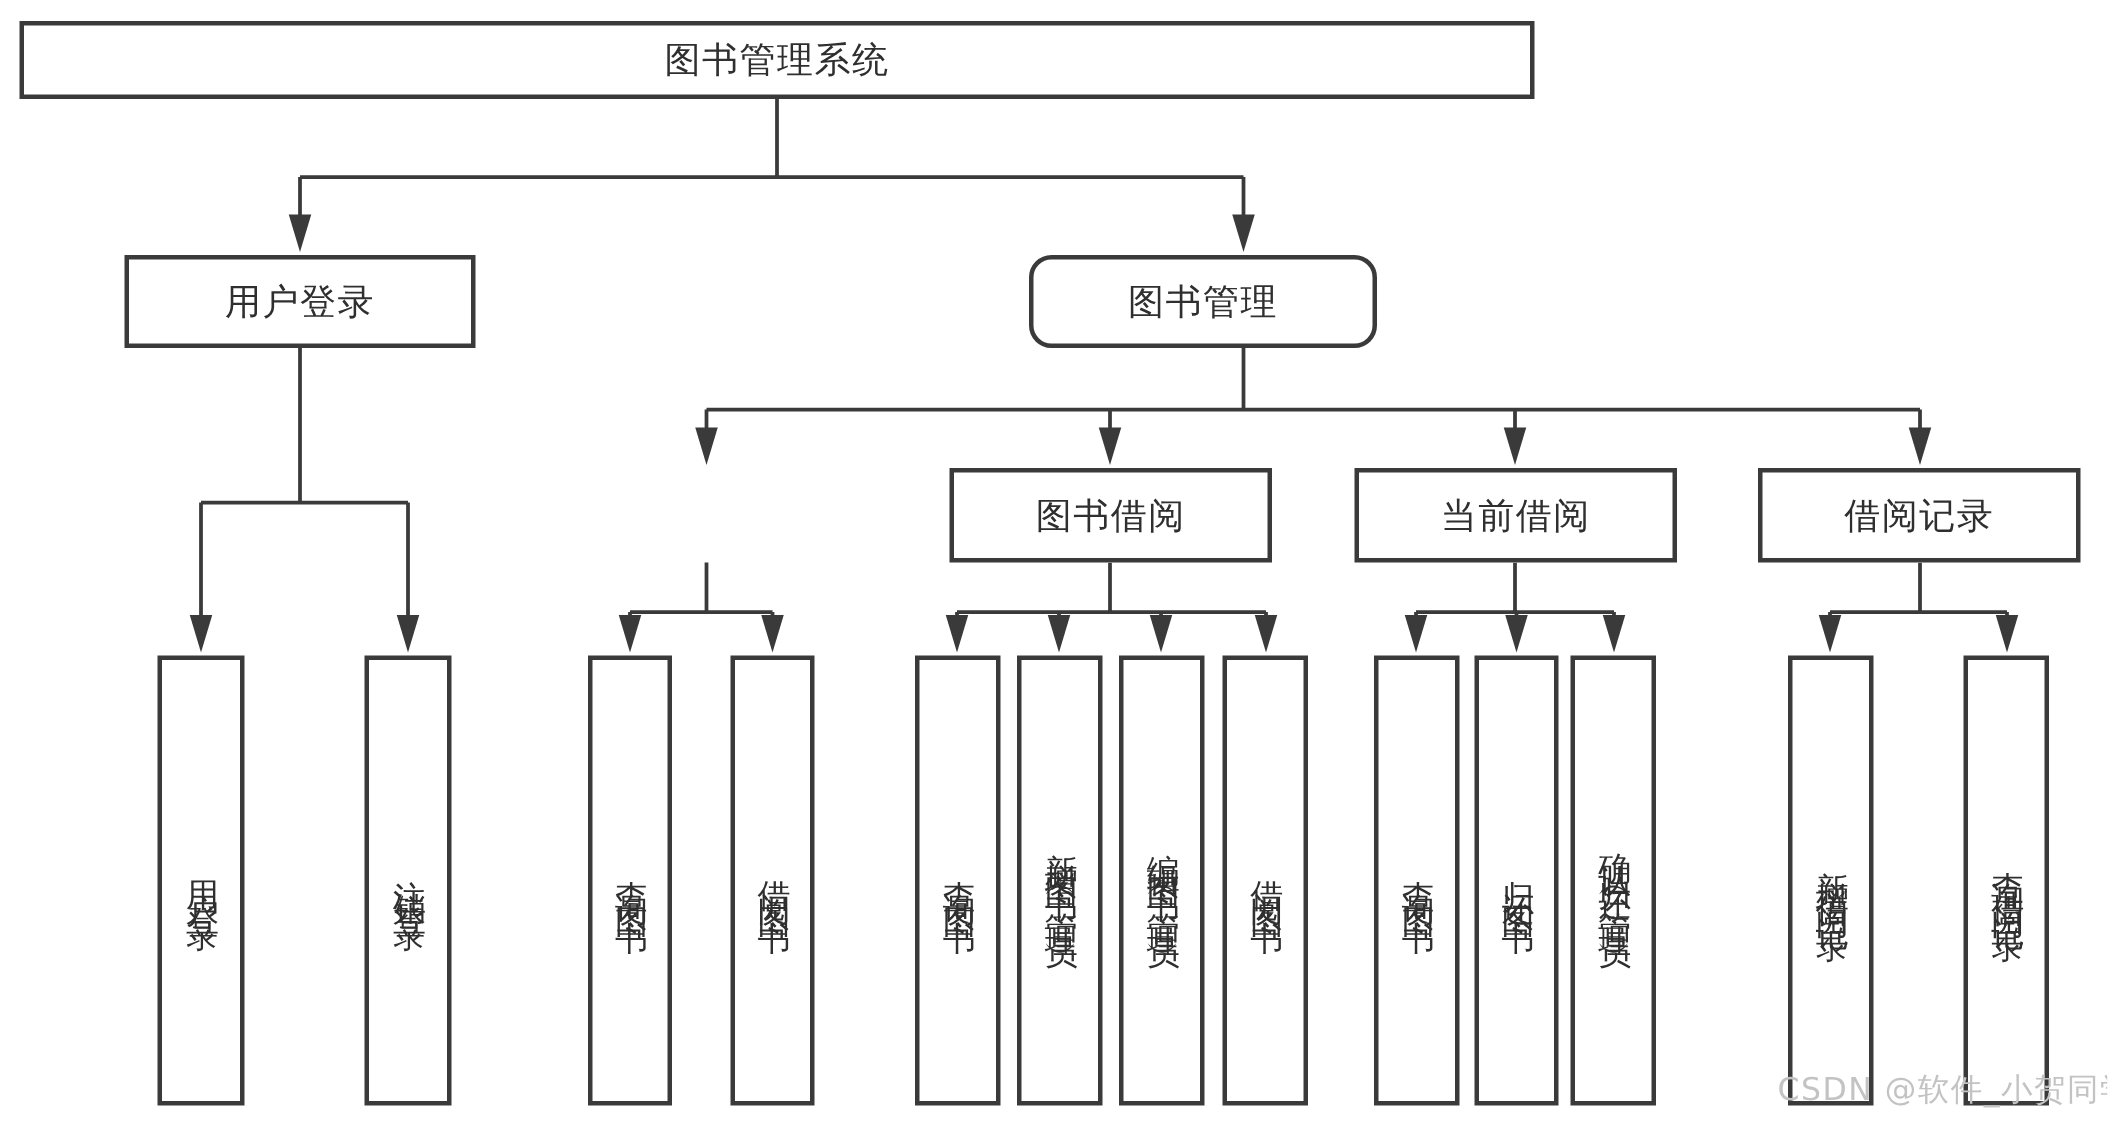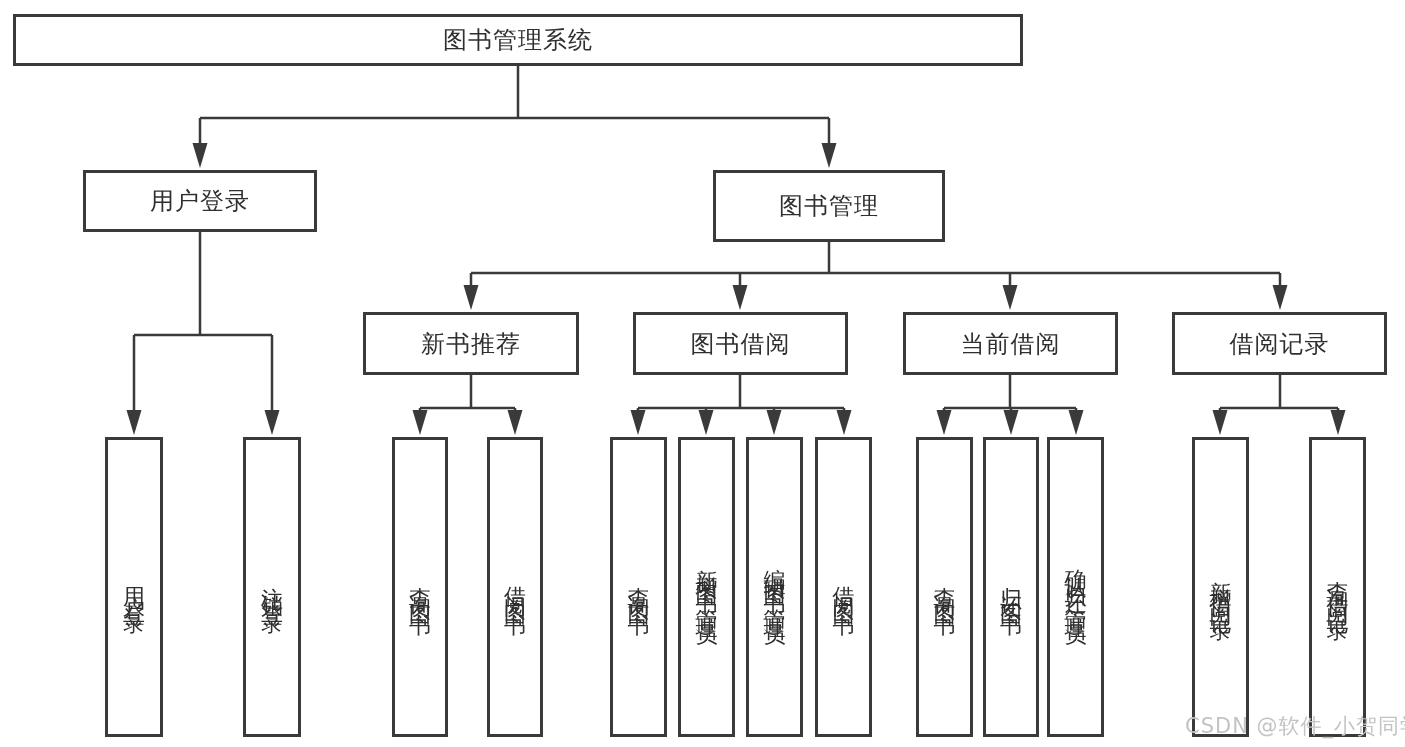--- a/index.html
+++ b/index.html
@@ -88,27 +88,24 @@
     </g>
   </svg>
 
   <div class="box node" style="left:13px;top:14px;width:1010px;height:52px;">
     <span>图书管理系统</span>
   </div>
 
   <div class="box node" style="left:83px;top:170px;width:234px;height:62px;">
     <span>用户登录</span>
   </div>
-  <div class="box node" style="left:713px;top:170px;width:232px;height:72px;">
+  <div class="box node" style="left:686px;top:170px;width:232px;height:62px;border-radius:15px;">
     <span>图书管理</span>
   </div>
 
-  <div class="box node" style="left:363px;top:312px;width:216px;height:63px;">
-    <span>新书推荐</span>
-  </div>
   <div class="box node" style="left:903px;top:312px;width:215px;height:63px;">
     <span>当前借阅</span>
   </div>
   <div class="box node" style="left:633px;top:312px;width:215px;height:63px;">
     <span>图书借阅</span>
   </div>
   <div class="box node" style="left:1172px;top:312px;width:215px;height:63px;">
     <span>借阅记录</span>
   </div>
 

